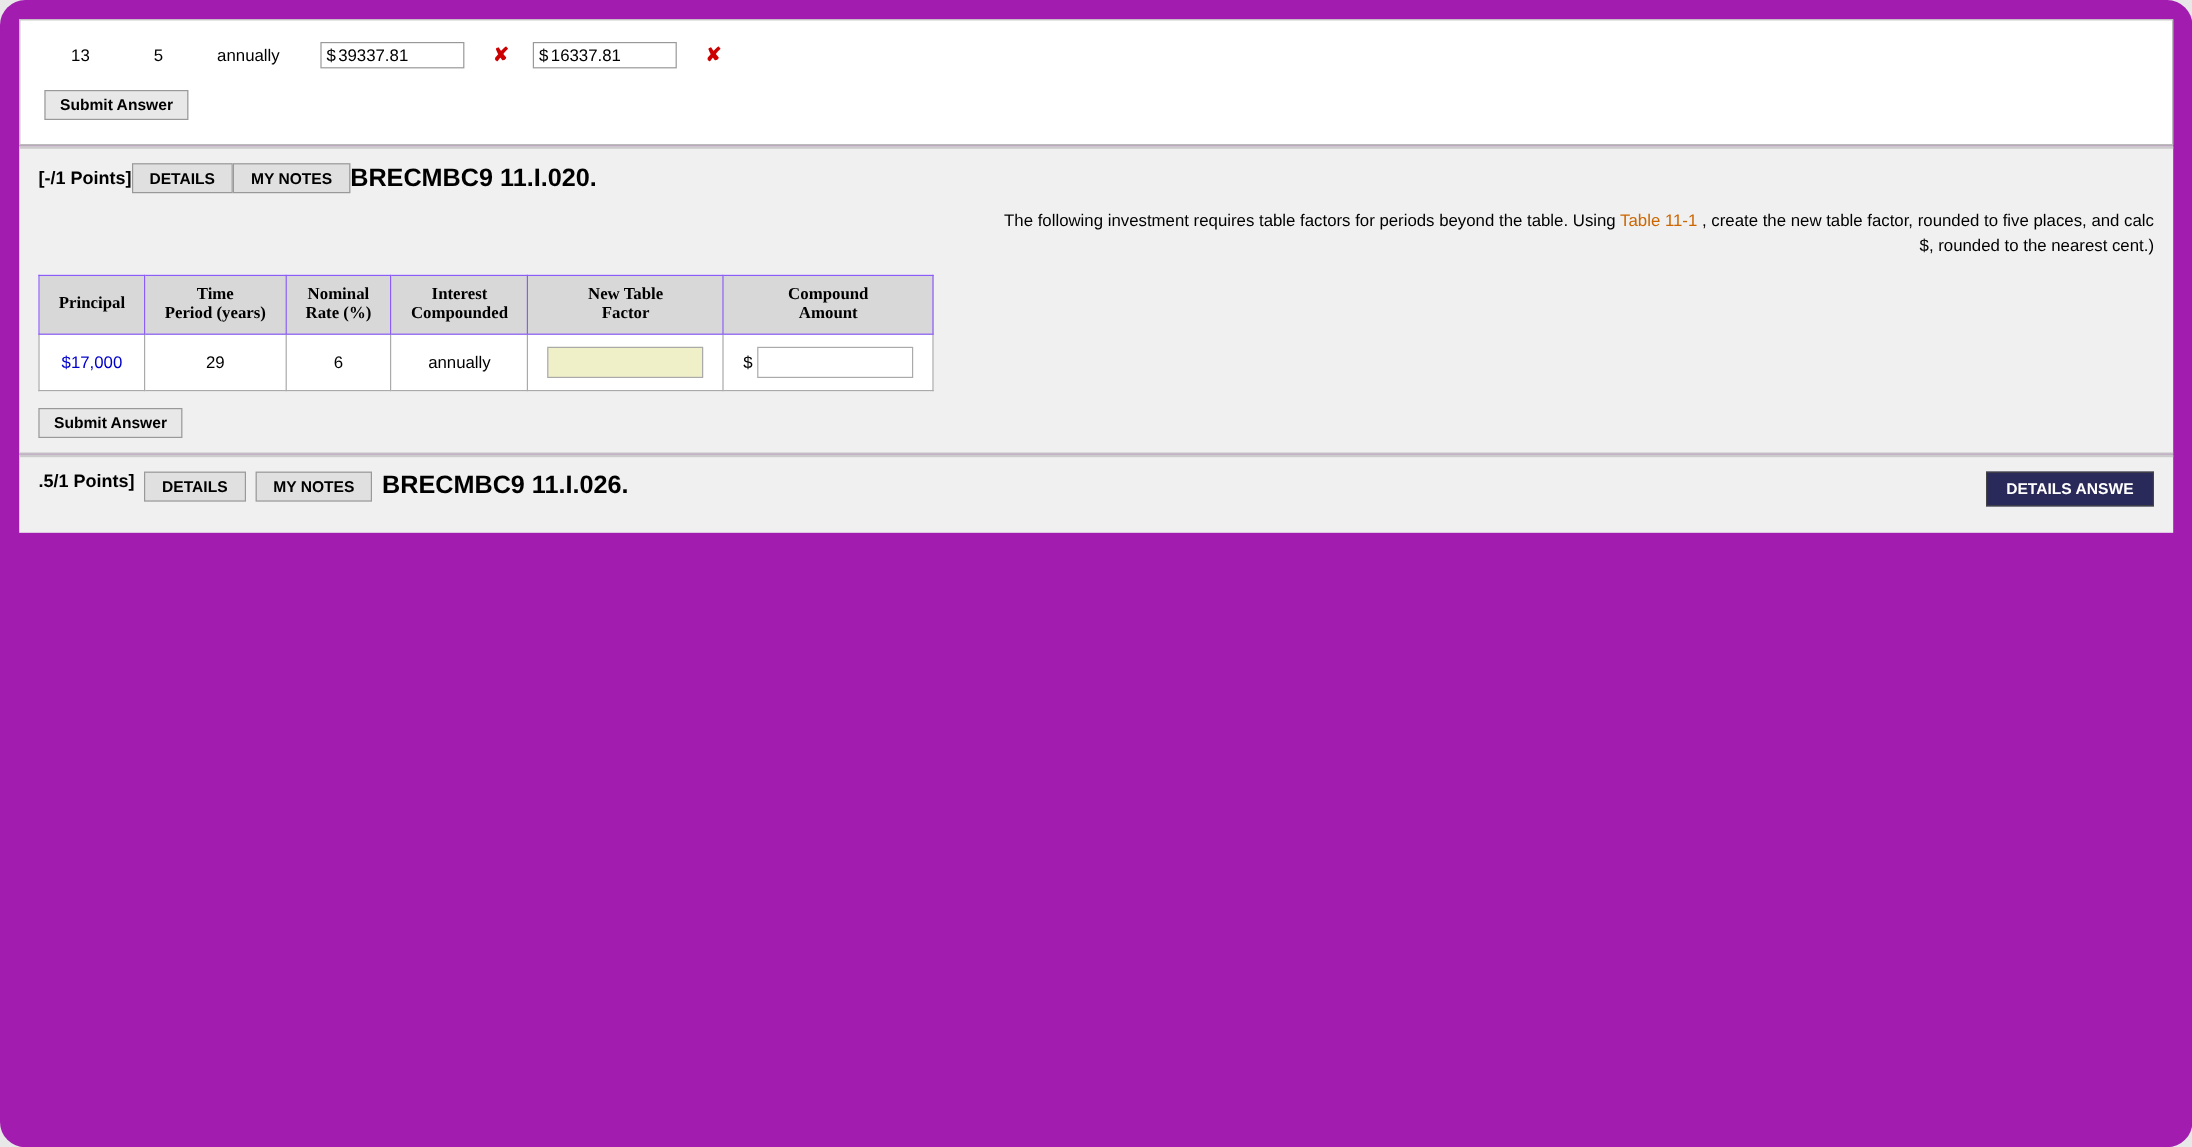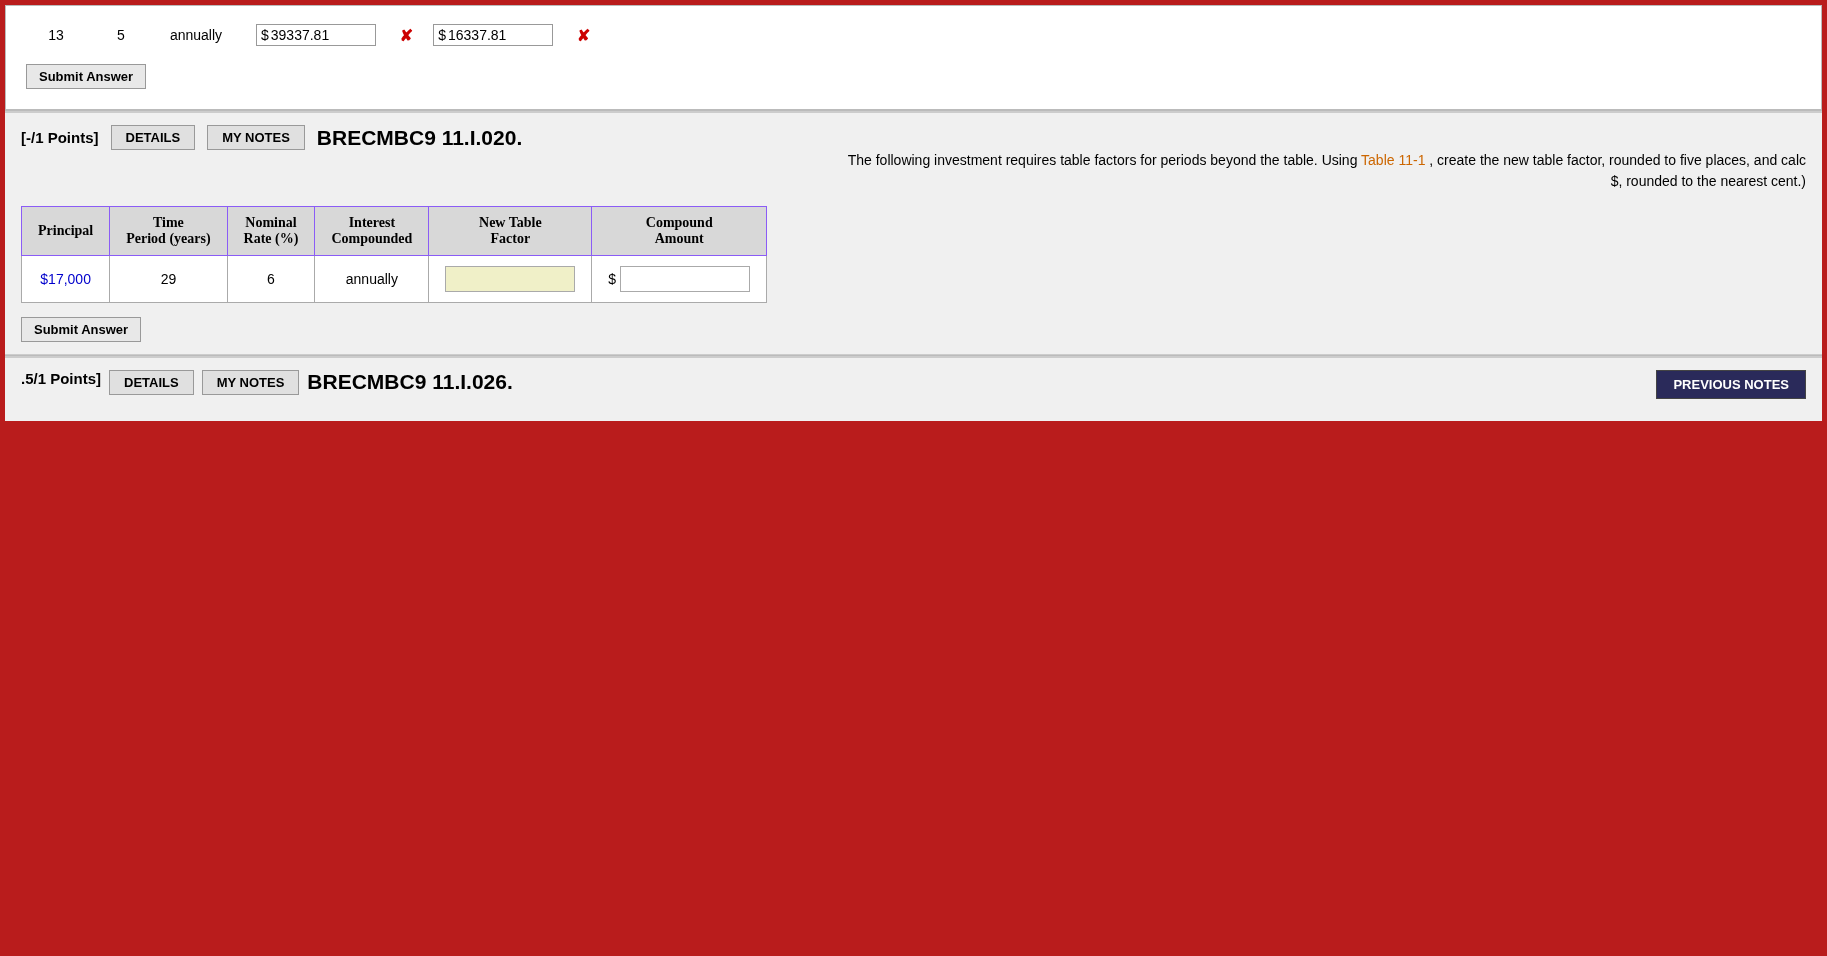--- a/index.html
+++ b/index.html
@@ -4,23 +4,24 @@
   <style>
     * { margin: 0; padding: 0; box-sizing: border-box; }
     body {
       font-family: Arial, sans-serif;
       font-size: 14px;
       background: #e8e8e8;
       color: #000;
     }
 
     .page-wrapper {
-      background: #b91c1c;
+      background: #a21caf;
       min-height: 956px;
-      padding: 5px;
+      padding: 16px;
+      border-radius: 21px;
     }
 
     
     .top-section {
       background: #ffffff;
       border: 1px solid #bbb;
       padding: 10px 20px 20px 20px;
       margin-bottom: 0;
     }
 
@@ -68,21 +69,22 @@
     .question-section {
       background: #f0f0f0;
       border-top: 2px solid #ccc;
       border-bottom: 1px solid #ccc;
       padding: 12px 16px;
     }
 
     .question-header {
       display: flex;
       align-items: center;
-      gap: 12px;
+      gap: 0;
+      margin-bottom: 12px;
       flex-wrap: wrap;
     }
 
     .points-label {
       font-weight: bold;
       font-size: 15px;
     }
 
     .details-btn {
       border: 1px solid #999;
@@ -295,17 +297,17 @@
   </div>
 
   <div class="divider"></div>
 
   <div class="bottom-section">
     <div class="bottom-question-header">
       <span class="points-label">.5/1 Points]</span>
       <button class="details-btn">DETAILS</button>
       <button class="my-notes-btn">MY NOTES</button>
       <span class="question-code">BRECMBC9 11.I.026.</span>
-      <button class="previous-answer-btn">PREVIOUS NOTES</button>
+      <button class="previous-answer-btn">DETAILS ANSWE</button>
     </div>
 
   </div>
 </div>
 
 </body></html>

